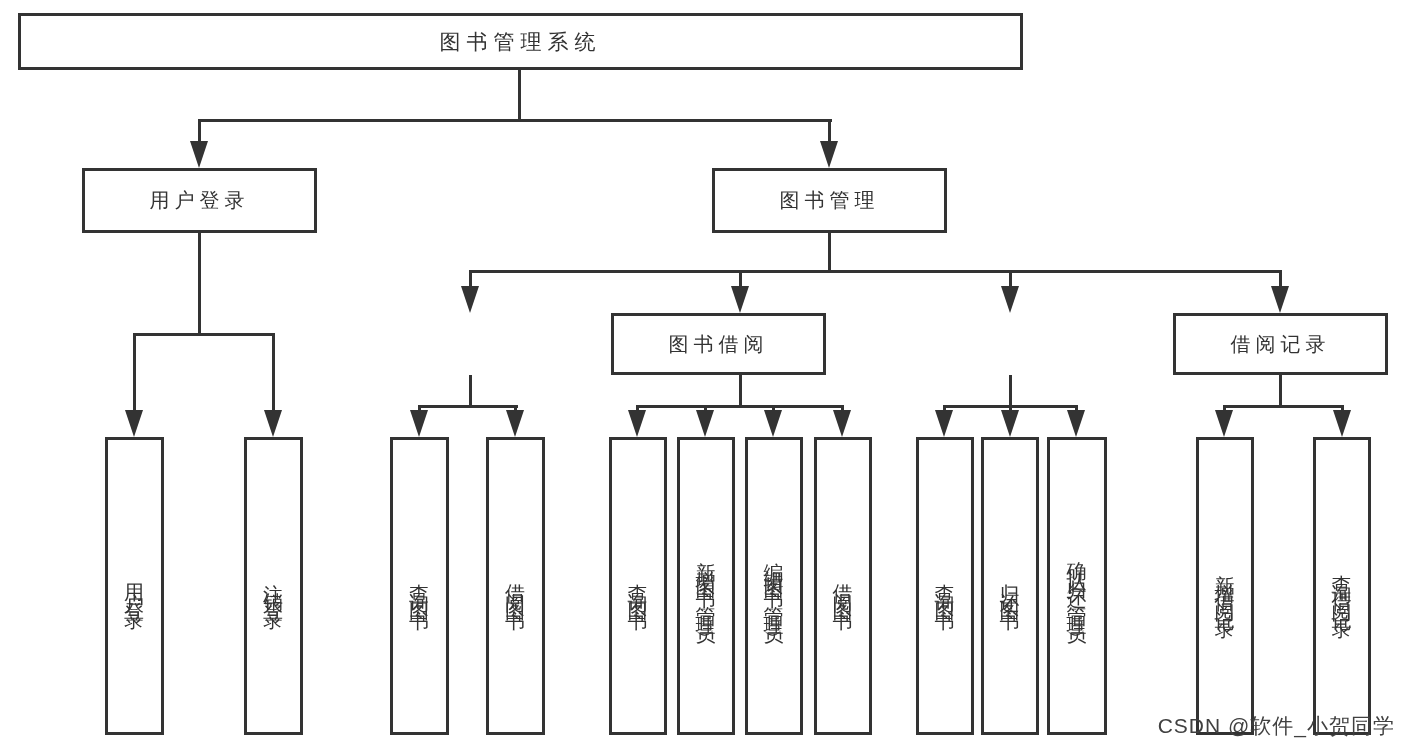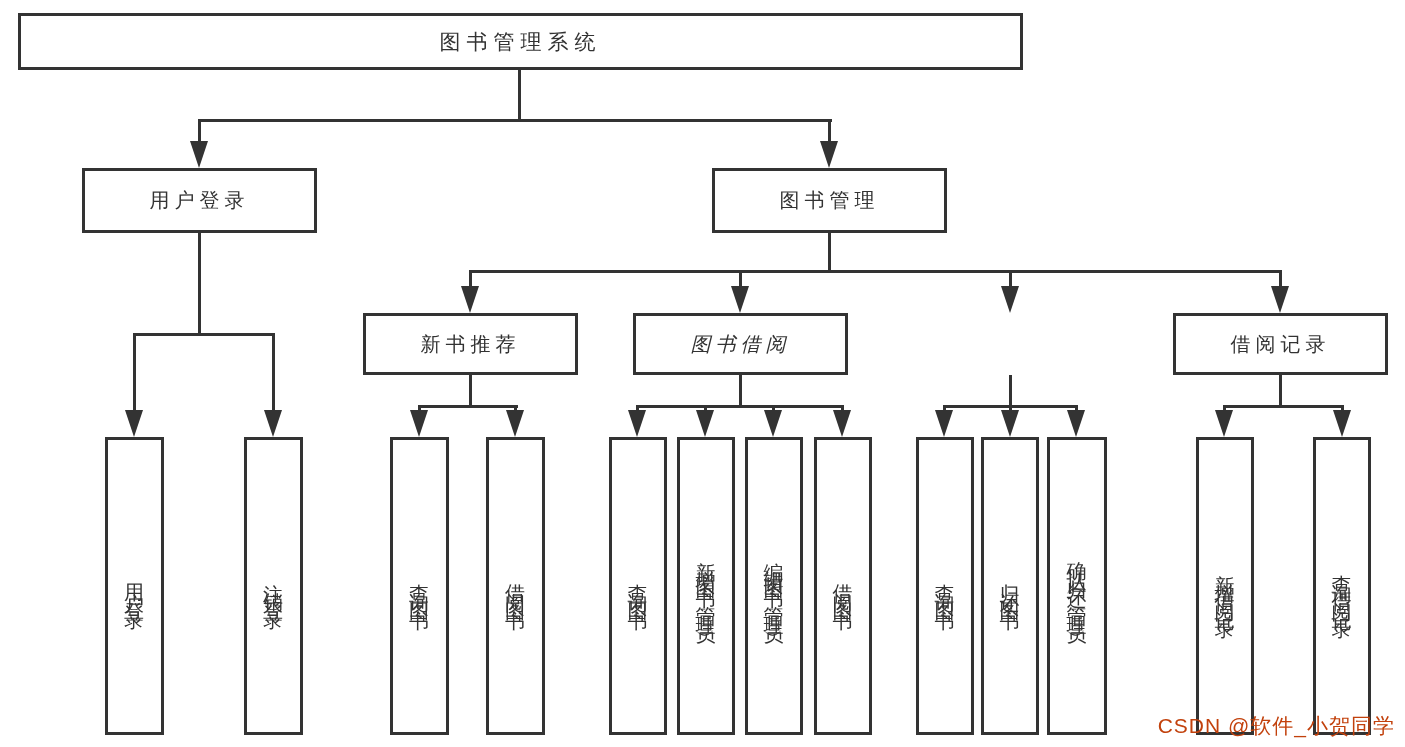--- a/index.html
+++ b/index.html
@@ -35,21 +35,21 @@
   .ahead{
     position:absolute;width:0;height:0;
     border-left:9px solid transparent;
     border-right:9px solid transparent;
     border-top:27px solid #333333;
   }
   #watermark{
     position:absolute;
     top:712px;right:10px;
     font-size:21px;
-    color:#c2410c;
+    color:#404040;
     letter-spacing:1px;
     z-index:5;
     white-space:nowrap;
   }
 </style>
 </head>
 <body>
 
 <div id="canvas">
 
@@ -82,24 +82,21 @@
   <div class="hline" style="left:469px;top:270px;width:813px;"></div>
   <div class="vline" style="left:469px;top:270px;height:20px;"></div>
   <div class="ahead" style="left:461px;top:286px;"></div>
   <div class="vline" style="left:739px;top:270px;height:20px;"></div>
   <div class="ahead" style="left:731px;top:286px;"></div>
   <div class="vline" style="left:1009px;top:270px;height:20px;"></div>
   <div class="ahead" style="left:1001px;top:286px;"></div>
   <div class="vline" style="left:1279px;top:270px;height:20px;"></div>
   <div class="ahead" style="left:1271px;top:286px;"></div>
 
-  <div class="box" style="left:363px;top:313px;width:215px;height:62px;">
-    <span class="hlabel">新书推荐</span>
-  </div>
-  <div class="box" style="left:633px;top:313px;width:215px;height:62px;font-style:italic;">
+  <div class="box" style="left:611px;top:313px;width:215px;height:62px;">
     <span class="hlabel">图书借阅</span>
   </div>
   <div class="box" style="left:1173px;top:313px;width:215px;height:62px;">
     <span class="hlabel">借阅记录</span>
   </div>
 
   <div class="vline" style="left:469px;top:375px;height:33px;"></div>
   <div class="hline" style="left:418px;top:405px;width:100px;"></div>
   <div class="vline" style="left:418px;top:405px;height:12px;"></div>
   <div class="ahead" style="left:410px;top:410px;"></div>

